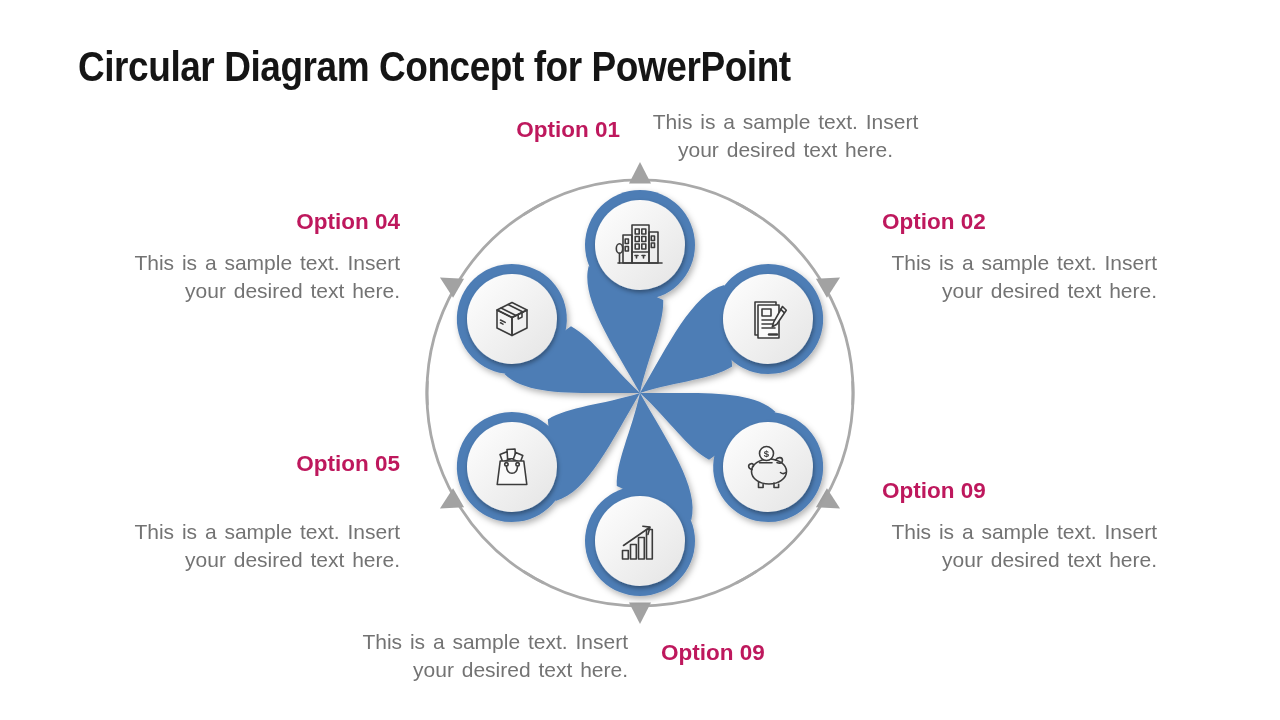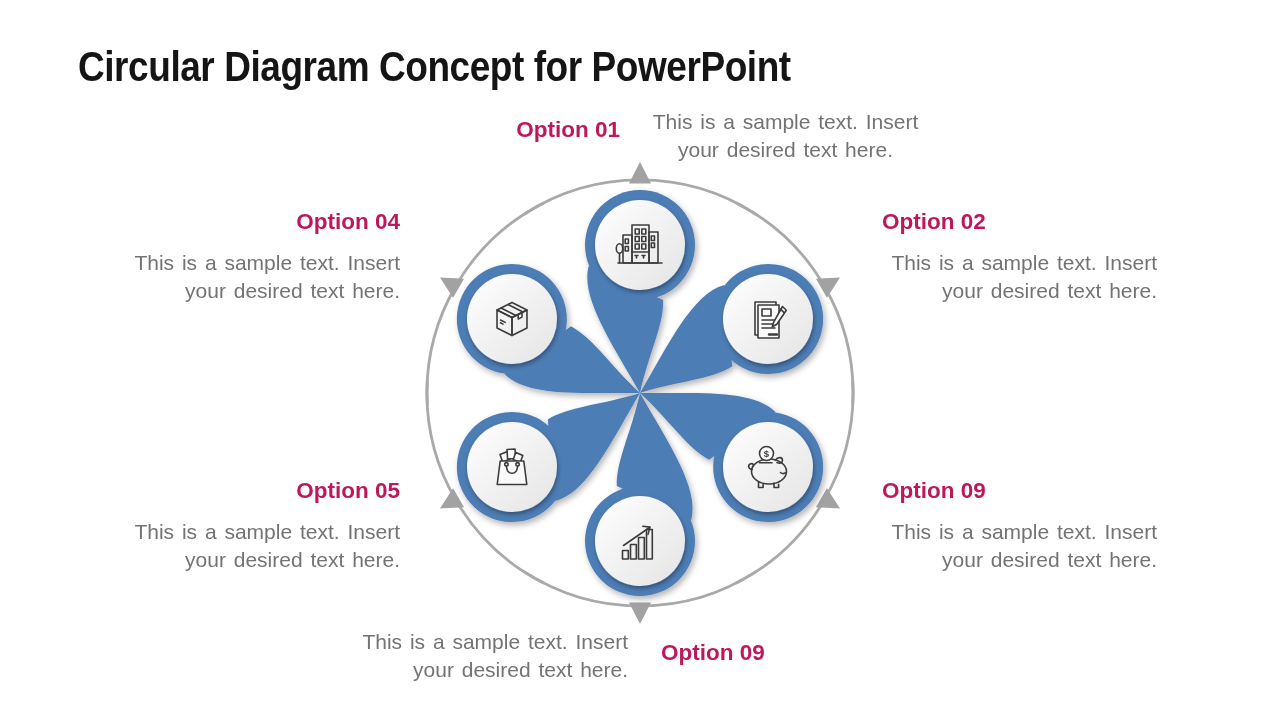--- a/index.html
+++ b/index.html
@@ -24,21 +24,21 @@
   .ta-r{text-align:right;} .ta-l{text-align:right;} .ta-c{text-align:center;}
   
   .o1-label{left:450px;top:117px;width:170px;}
   .o1-desc{left:648px;top:108px;width:275px;}
   .o2-label{left:882px;top:209px;}
   .o2-desc{left:882px;top:249px;width:275px;}
   .o3-label{left:882px;top:478px;}
   .o3-desc{left:882px;top:518px;width:275px;}
   .o4-label{left:661px;top:640px;}
   .o4-desc{left:358px;top:628px;width:270px;}
-  .o5-label{left:230px;top:478px;width:170px;}
+  .o5-label{left:230px;top:451px;width:170px;}
   .o5-desc{left:128px;top:518px;width:272px;}
   .o6-label{left:230px;top:209px;width:170px;}
   .o6-desc{left:128px;top:249px;width:272px;}
 
   .arc{fill:none;stroke:#a9a9a9;stroke-width:2.8;stroke-linecap:round;}
   .arrowhead{fill:#a2a2a2;stroke:none;}
   .petal{fill:#4E7DB5;stroke:none;}
   .inner-circle{fill:url(#cg);}
   .icon{stroke:#3c3c3c;stroke-width:1.6;fill:none;stroke-linecap:round;stroke-linejoin:round;}
   .icon .fillw{fill:#fafafa;}

